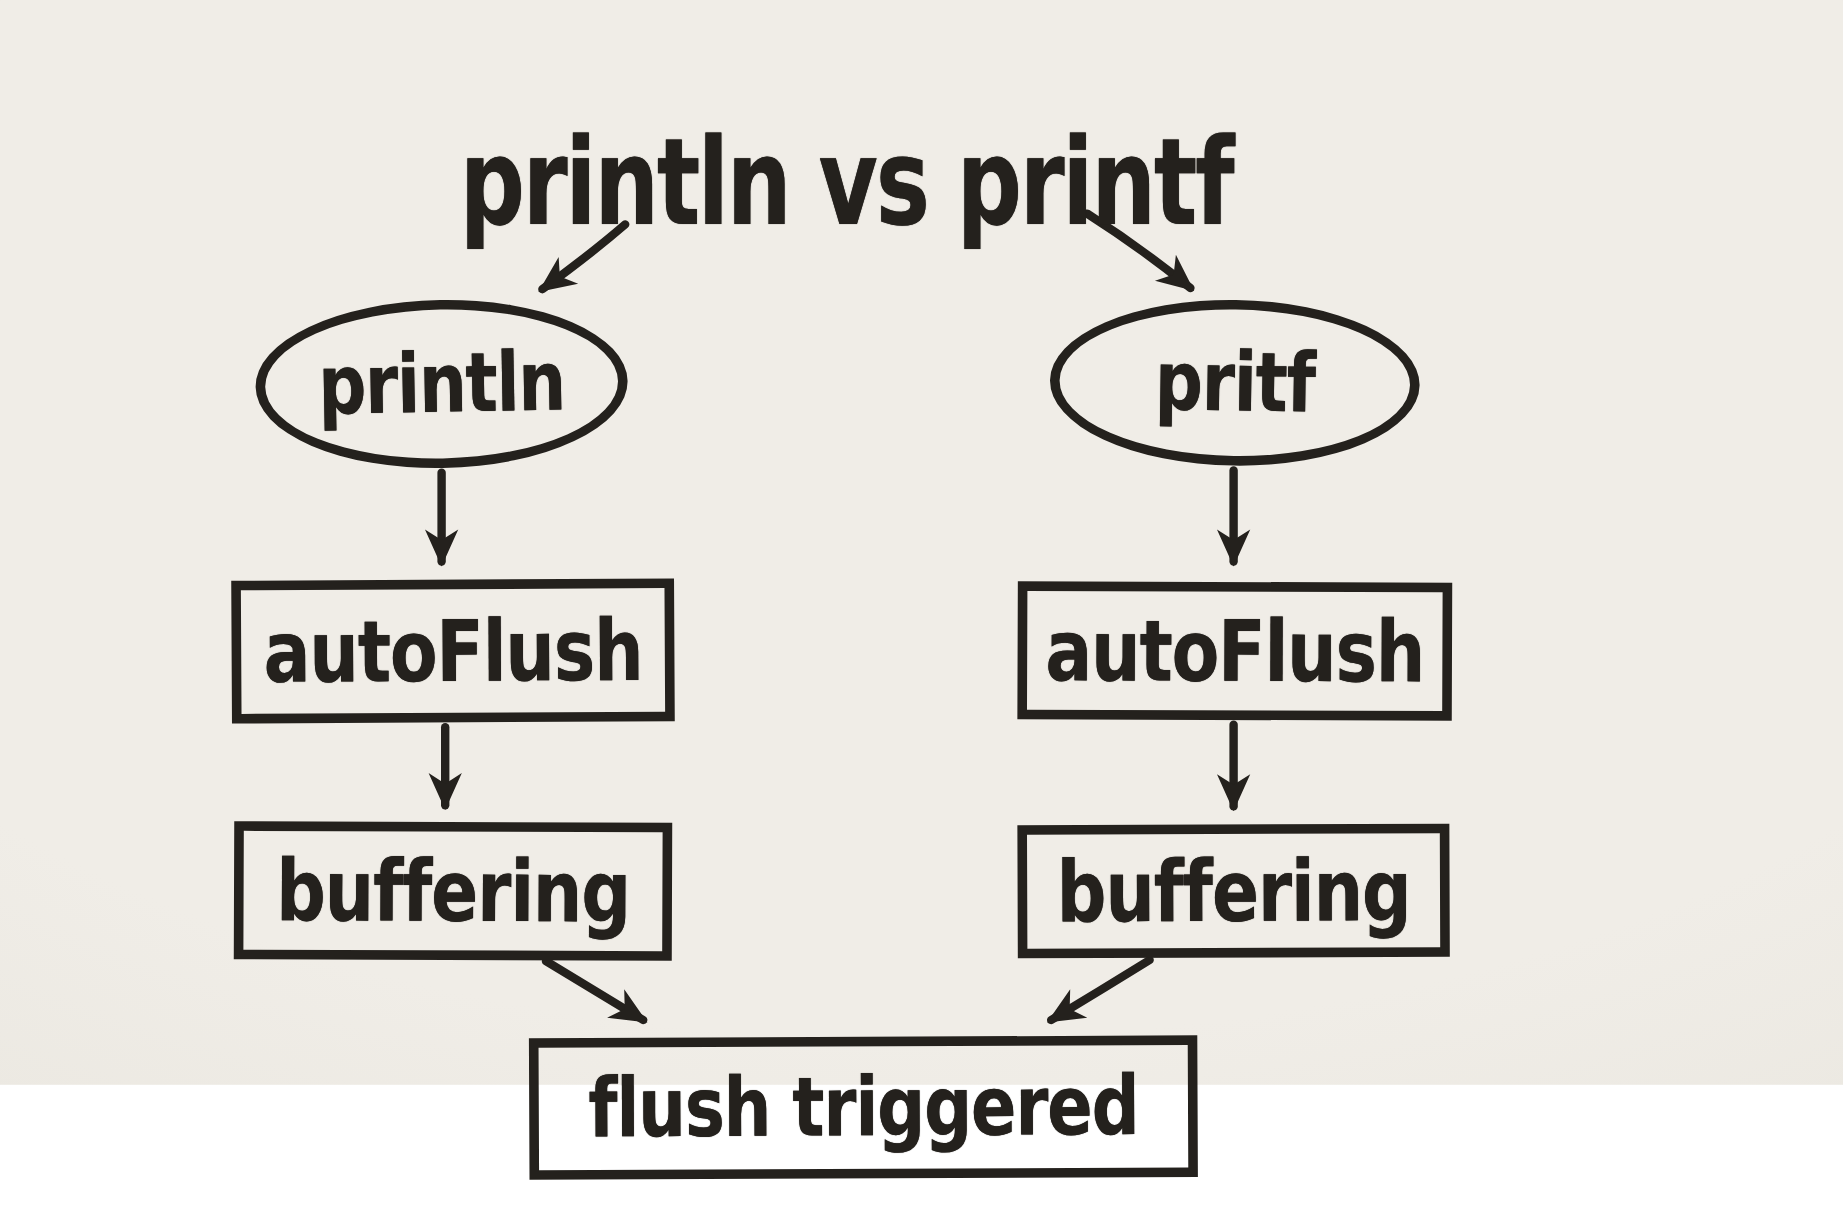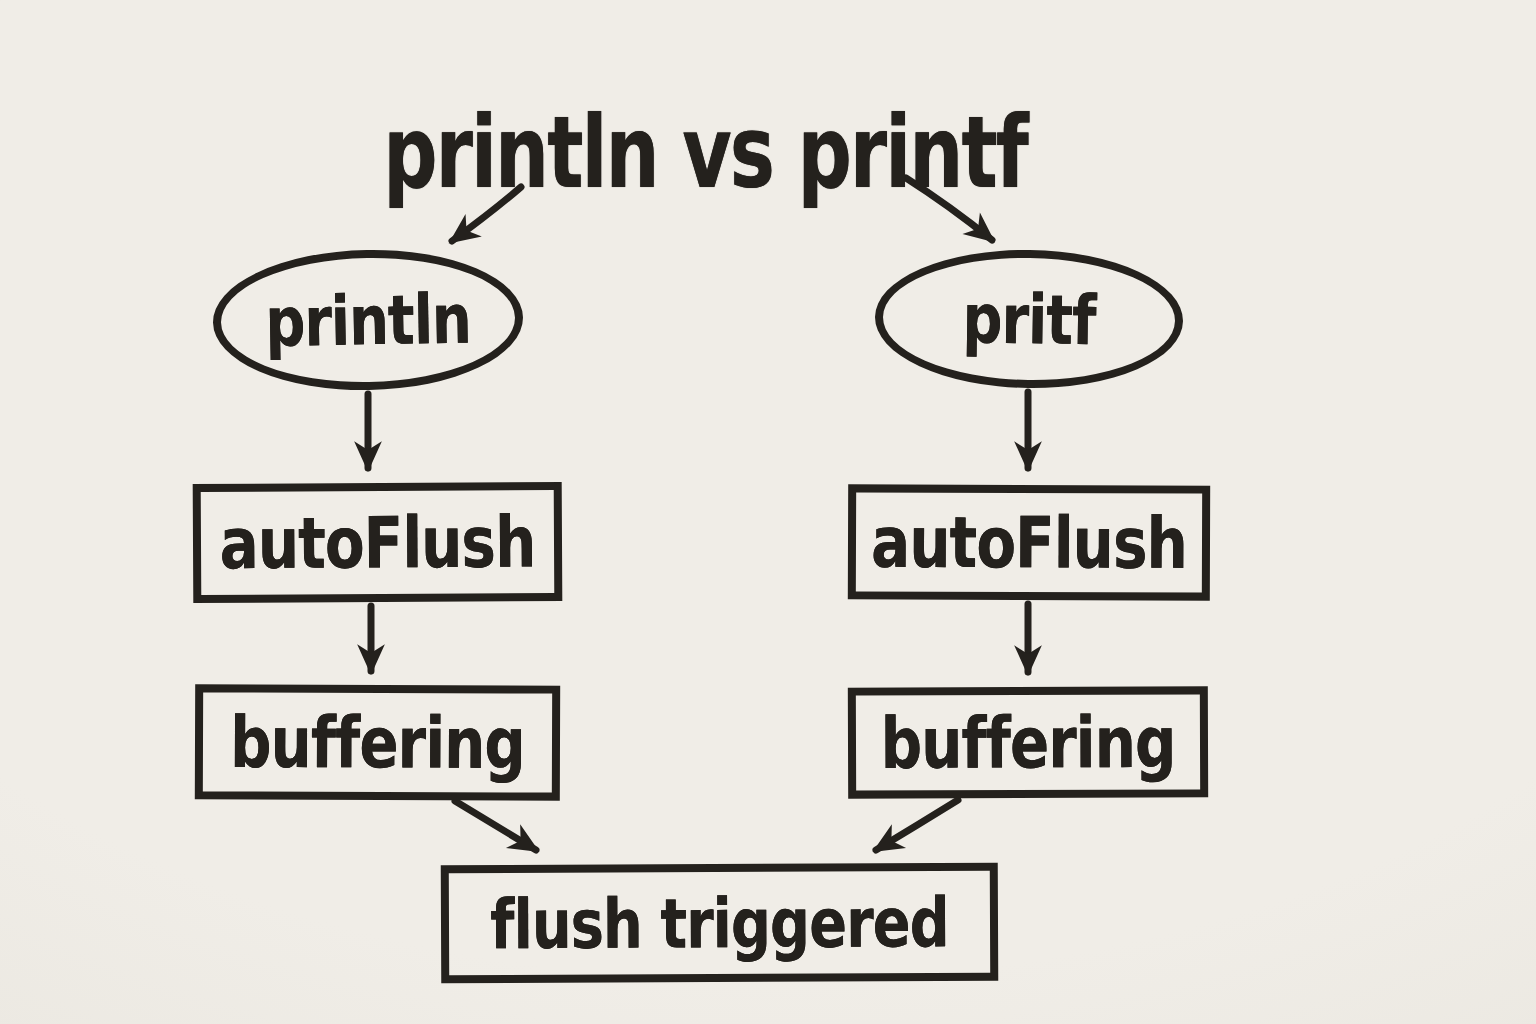--- a/index.html
+++ b/index.html
@@ -1,21 +1,21 @@
 <!DOCTYPE html>
 <html style="--paper: #f0ede7; --paper_edge: #e6e3db; --ink: #24211d;"><head>
 <meta charset="utf-8">
 <style>
   html,body{margin:0;padding:0;}
   body{
     width:1536px;height:1024px;overflow:hidden;
     font-family:"DejaVu Sans","Liberation Sans",sans-serif;
   }
   .stage{
-    position:relative;width:1536px;height:1024px;
+    position:relative;width:1536px;height:904px;
     background:radial-gradient(120% 105% at 50% 38%,
       var(--paper) 0%, var(--paper) 55%, var(--paper_edge) 100%);
   }
   .arrows{position:absolute;left:0;top:0;width:1536px;height:1024px;}
   .arrows path{fill:none;stroke:var(--ink);stroke-width:7;stroke-linecap:round;}
   .arrows marker path{fill:var(--ink);stroke:none;}
 
   .title{
     position:absolute;left:705px;top:152px;
     transform:translate(-50%,-50%) scaleY(1.32);

